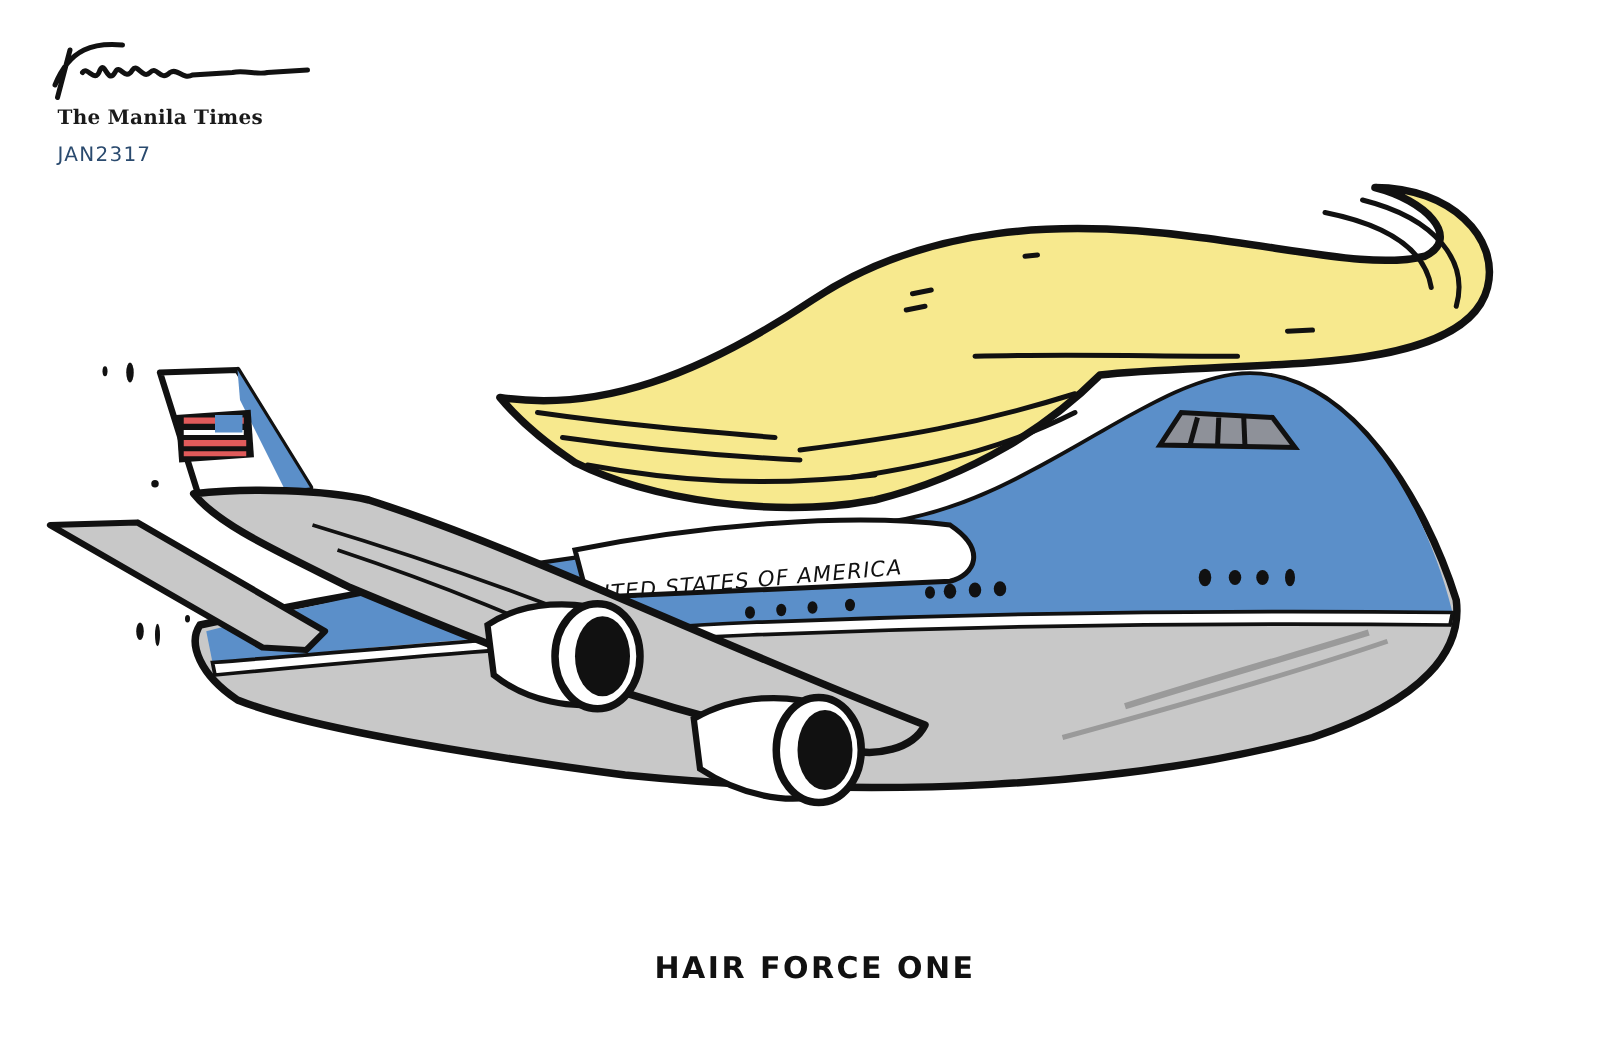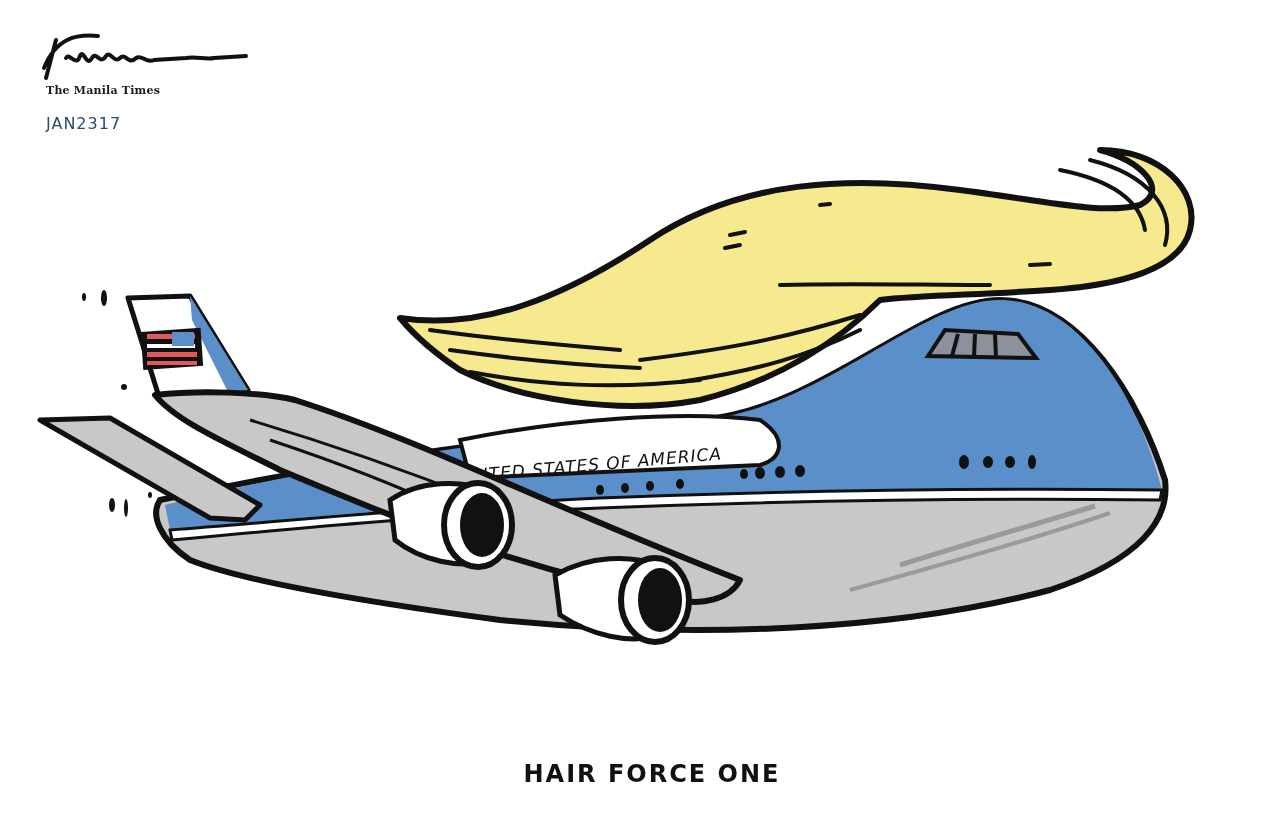--- a/index.html
+++ b/index.html
@@ -1,18 +1,18 @@
 <!DOCTYPE html>
 <html><head>
 <meta charset="utf-8">
 <style>
   html, body { margin:0; padding:0; background:#ffffff; }
   body { width:1280px; height:833px; position:relative; overflow:hidden; font-family:"DejaVu Sans", sans-serif; }
   .signature { position:absolute; left:36px; top:28px; width:220px; height:60px; }
-  .publication { position:absolute; left:46px; top:84px; font-family:"DejaVu Serif", serif; font-weight:bold; font-size:11px; color:#1a1a1a; letter-spacing:0.2px;text-align:right; }
+  .publication { position:absolute; left:46px; top:84px; font-family:"DejaVu Serif", serif; font-weight:bold; font-size:16px; color:#1a1a1a; letter-spacing:0.2px;text-align:right; }
   .date-stamp { position:absolute; left:46px; top:102px; font-family:"DejaVu Sans", sans-serif; font-size:16px; color:#2a4a6e; letter-spacing:1px;margin-top:12px; }
   .cartoon { position:absolute; left:0; top:0; width:1280px; height:833px; }
   .caption { position:absolute; left:12px; width:1280px; top:760px; text-align:center; font-family:"DejaVu Sans", sans-serif; font-weight:bold; font-size:24px; letter-spacing:2px; color:#111; }
   .fuselage-text { font-family:"DejaVu Sans", sans-serif; font-size:17px; font-style:italic; fill:#111; letter-spacing:1px; }
 </style>
 </head>
 <body>
 
 <svg class="signature" viewBox="0 0 220 60">
   <path d="M8 40 C20 10, 40 6, 62 8 M20 12 L10 50 M30 30 C34 24,40 40,44 28 C48 20,50 40,56 30 C60 22,64 38,70 28 C74 22,78 36,84 30 C90 24,92 38,100 30 C106 26,110 36,118 32 L150 30 C160 28,170 32,178 30 L210 28" fill="none" stroke="#111" stroke-width="4" stroke-linecap="round"></path>

